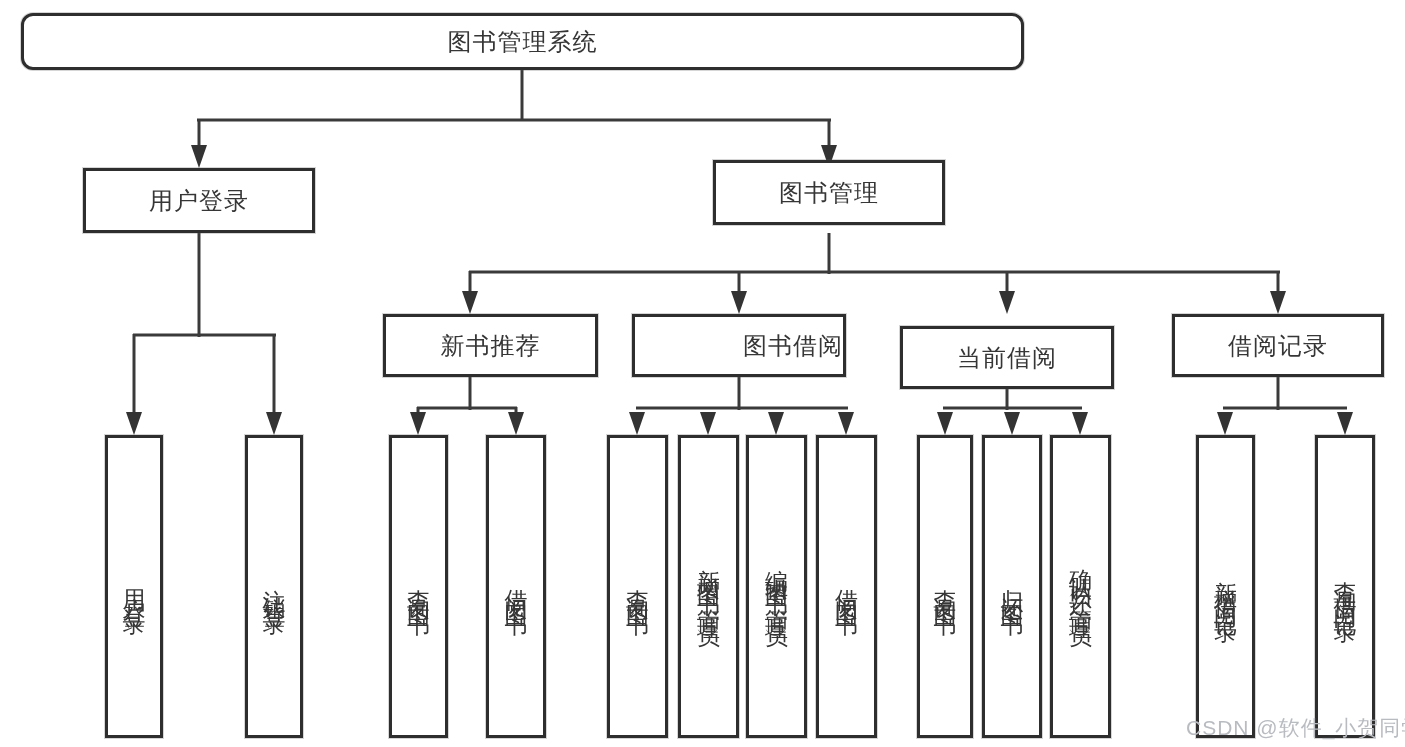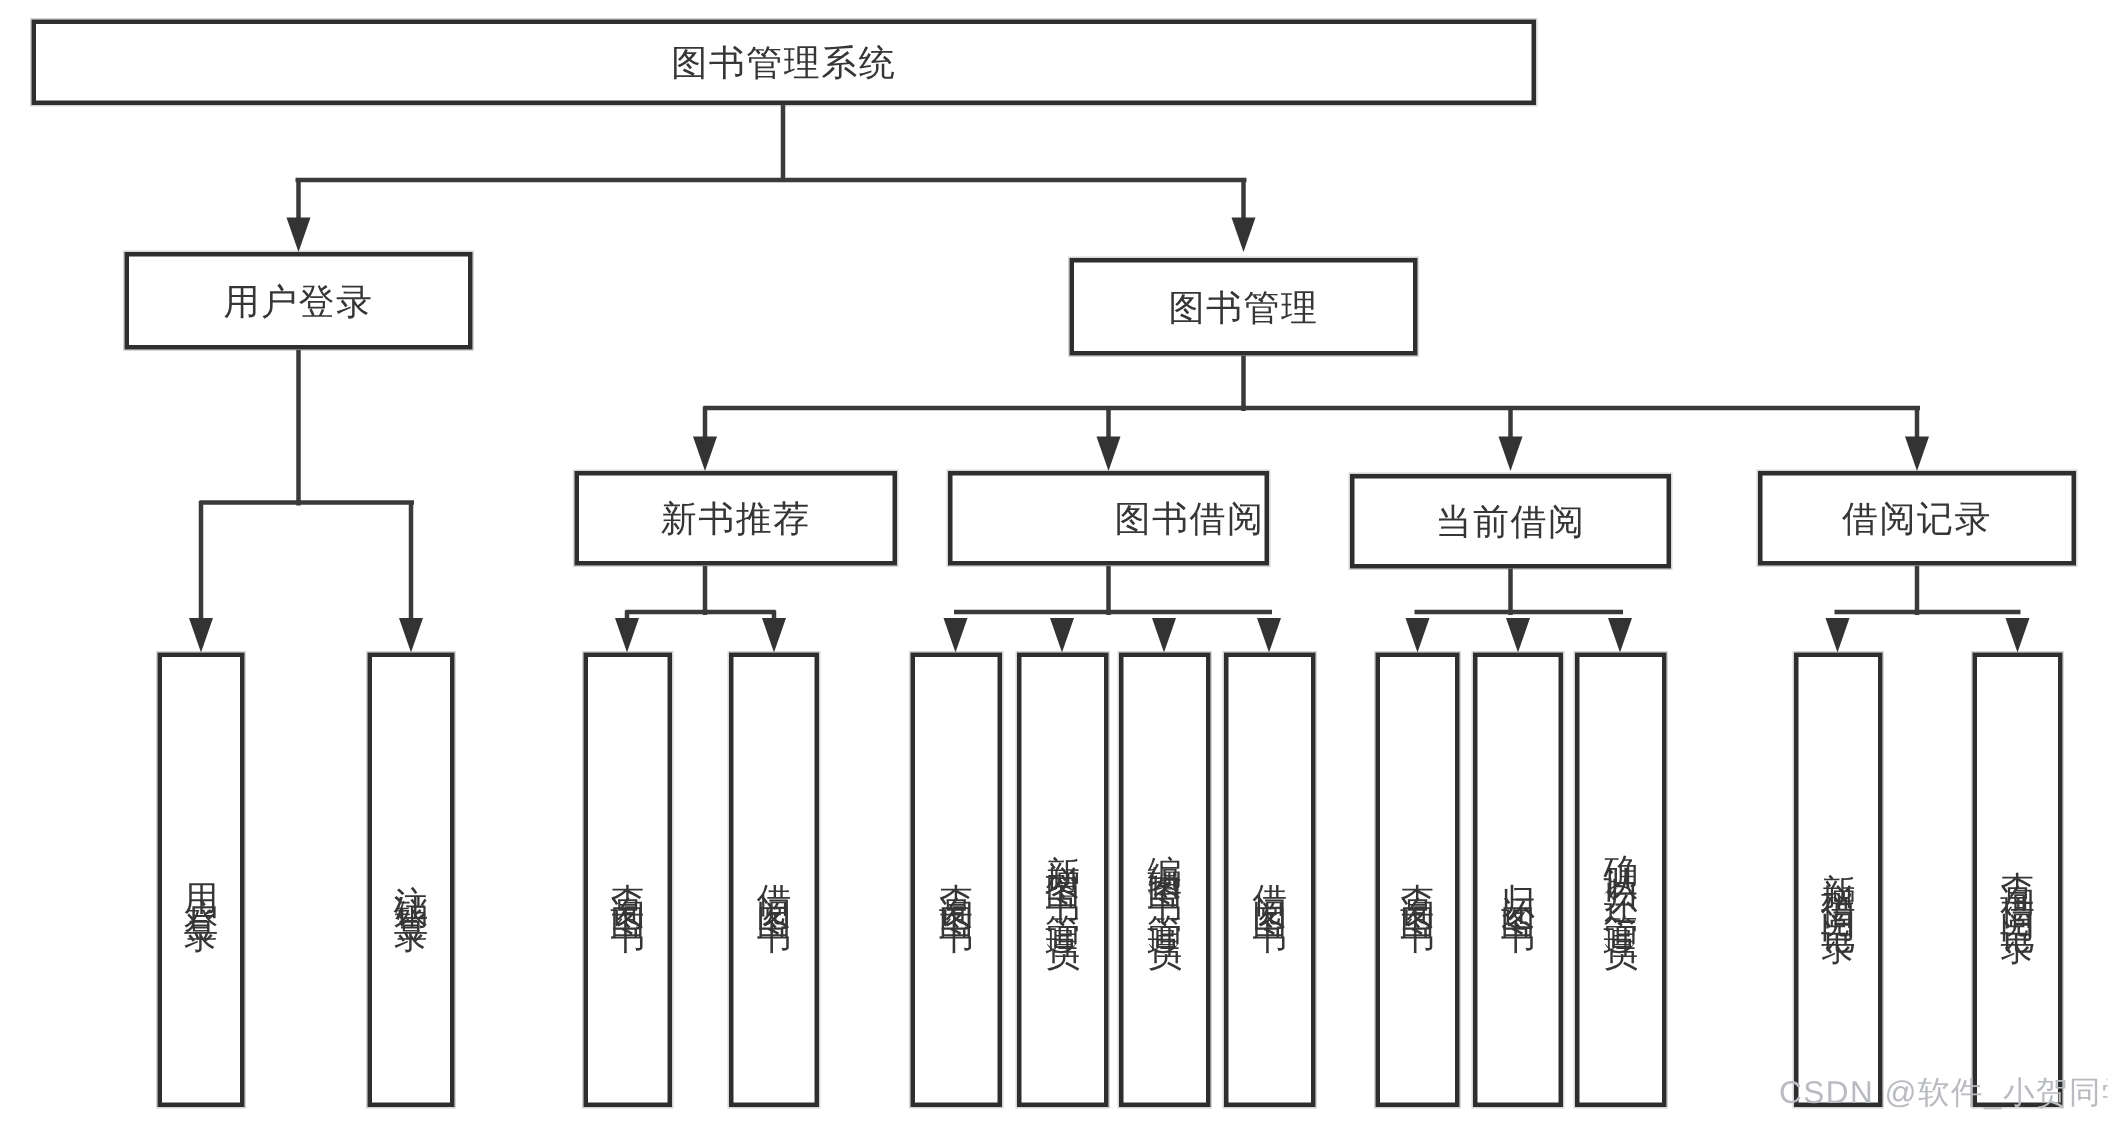--- a/index.html
+++ b/index.html
@@ -77,38 +77,38 @@
   <polygon points="937,412 953,412 945,435"></polygon>
   <polygon points="1004,412 1020,412 1012,435"></polygon>
   <polygon points="1072,412 1088,412 1080,435"></polygon>
 
   <line x1="1278" y1="377" x2="1278" y2="410"></line>
   <line x1="1223" y1="408" x2="1347" y2="408"></line>
   <polygon points="1217,412 1233,412 1225,435"></polygon>
   <polygon points="1337,412 1353,412 1345,435"></polygon>
 </svg>
 
-<div class="node hlabel" style="left:21px;top:13px;width:997px;height:51px;">
+<div class="node hlabel" style="left:21px;top:13px;width:997px;height:51px;border-radius:12px;">
   <span>图书管理系统</span>
 </div>
 
 <div class="node hlabel" style="left:83px;top:168px;width:226px;height:59px;">
   <span>用户登录</span>
 </div>
-<div class="node hlabel" style="left:713px;top:172px;width:226px;height:59px;">
+<div class="node hlabel" style="left:713px;top:160px;width:226px;height:59px;">
   <span>图书管理</span>
 </div>
 
 <div class="node hlabel" style="left:363px;top:314px;width:209px;height:57px;margin-left:20px;">
   <span>新书推荐</span>
 </div>
 <div class="node hlabel" style="left:632px;top:314px;width:208px;height:57px;justify-content:flex-end;">
   <span>图书借阅</span>
 </div>
-<div class="node hlabel" style="left:900px;top:316px;width:208px;height:57px;">
+<div class="node hlabel" style="left:900px;top:326px;width:208px;height:57px;">
   <span>当前借阅</span>
 </div>
 <div class="node hlabel" style="left:1172px;top:314px;width:206px;height:57px;">
   <span>借阅记录</span>
 </div>
 
 <div class="node leaf" style="left:105px;width:52px;">
   <span class="vlabel">用户登录</span>
 </div>
 <div class="node leaf" style="left:245px;width:52px;">

